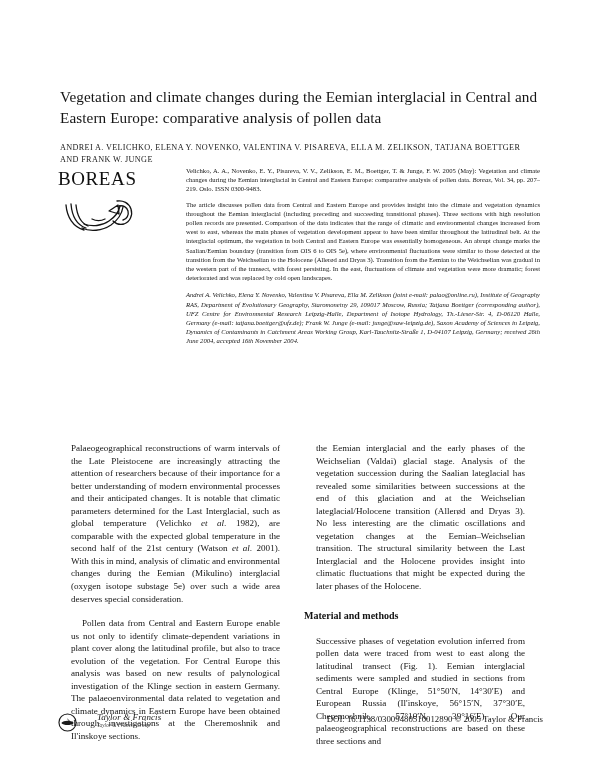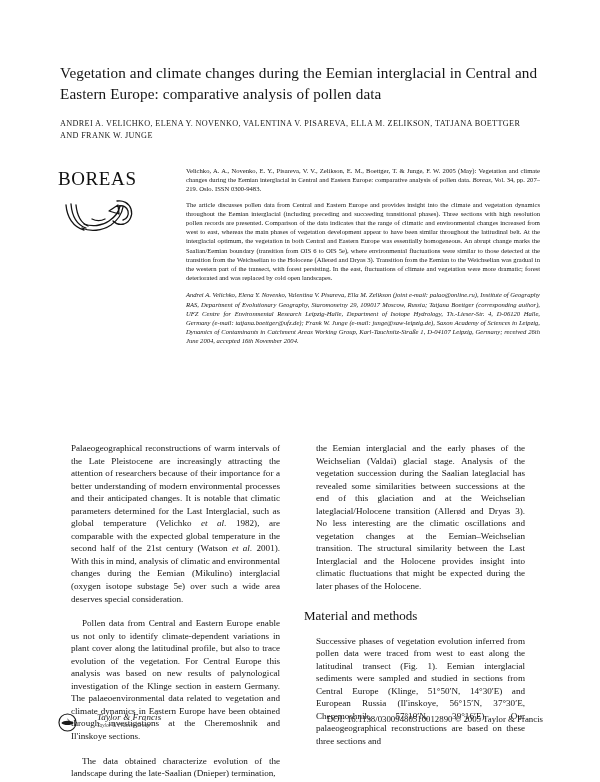--- a/index.html
+++ b/index.html
@@ -20,21 +20,21 @@
     left: 0; top: 0;
     width: 600px;
     height: 782px;
     background: #ffffff;
   }
 
   
   .title-block {
     position: absolute;
     left: 60px;
-    top: 62px;
+    top: 86px;
     width: 480px;
   }
   .doc-title {
     font-size: 15.2px;
     line-height: 21px;
     font-weight: normal;
     margin: 0;
     letter-spacing: 0.1px;
     color: #151515;
   }
@@ -97,24 +97,24 @@
     hyphens: none;
   }
   .col-left  { left: 59px; }
   .col-right { left: 304px; }
   .col p {
     margin: 12px;
     text-indent: 0;
   }
   .col p.indent { text-indent: 11px; }
   .sec-head {
-    font-size: 13px;
+    font-size: 10px;
     line-height: 14px;
     margin: 16px 0 5px 0;
-    font-weight: normal;
+    font-weight: bold;
     color: #111111;
   }
   .col p em { font-style: italic; }
 
   
   .footer {
     position: absolute;
     left: 58px;
     top: 712px;
     width: 485px;
@@ -191,21 +191,20 @@
 
   <div class="abstract">
     <p>Velichko, A. A., Novenko, E. Y., Pisareva, V. V., Zelikson, E. M., Boettger, T. &amp; Junge, F. W. 2005 (May): Vegetation and climate changes during the Eemian interglacial in Central and Eastern Europe: comparative analysis of pollen data. <span class="ital">Boreas</span>, Vol. 34, pp. 207–219. Oslo. ISSN 0300-9483.</p>
     <p>The article discusses pollen data from Central and Eastern Europe and provides insight into the climate and vegetation dynamics throughout the Eemian interglacial (including preceding and succeeding transitional phases). Three sections with high resolution pollen records are presented. Comparison of the data indicates that the range of climatic and environmental changes increased from west to east, whereas the main phases of vegetation development appear to have been similar throughout the latitudinal belt. At the interglacial optimum, the vegetation in both Central and Eastern Europe was essentially homogeneous. An abrupt change marks the Saalian/Eemian boundary (transition from OIS 6 to OIS 5e), where environmental fluctuations were similar to those detected at the transition from the Weichselian to the Holocene (Allerød and Dryas 3). Transition from the Eemian to the Weichselian was gradual in the western part of the transect, with forest persisting. In the east, fluctuations of climate and vegetation were more dramatic; forest deteriorated and was replaced by cold open landscapes.</p>
     <p class="affil">Andrei A. Velichko, Elena Y. Novenko, Valentina V. Pisareva, Ella M. Zelikson (joint e-mail: palao@online.ru), Institute of Geography RAS, Department of Evolutionary Geography, Staromonetny 29, 109017 Moscow, Russia; Tatjana Boettger (corresponding author), UFZ Centre for Environmental Research Leipzig-Halle, Department of Isotope Hydrology, Th.-Lieser-Str. 4, D-06120 Halle, Germany (e-mail: tatjana.boettger@ufz.de); Frank W. Junge (e-mail: junge@saw-leipzig.de), Saxon Academy of Sciences in Leipzig, Dynamics of Contaminants in Catchment Areas Working Group, Karl-Tauchnitz-Straße 1, D-04107 Leipzig, Germany; received 26th June 2004, accepted 16th November 2004.</p>
   </div>
 
   <div class="col col-left">
     <p>Palaeogeographical reconstructions of warm intervals of the Late Pleistocene are increasingly attracting the attention of researchers because of their importance for a better understanding of modern environmental processes and their anticipated changes. It is notable that climatic parameters determined for the Last Interglacial, such as global temperature (Velichko <em>et al.</em> 1982), are comparable with the expected global temperature in the second half of the 21st century (Watson <em>et al.</em> 2001). With this in mind, analysis of climatic and environmental changes during the Eemian (Mikulino) interglacial (oxygen isotope substage 5e) over such a wide area deserves special consideration.</p>
     <p class="indent">Pollen data from Central and Eastern Europe enable us not only to identify climate-dependent variations in plant cover along the latitudinal profile, but also to trace evolution of the vegetation. For Central Europe this analysis was based on new results of palynological investigation of the Klinge section in eastern Germany. The palaeoenvironmental data related to vegetation and climate dynamics in Eastern Europe have been obtained through investigations at the Cheremoshnik and Il'inskoye sections.</p>
-    <p class="indent">The data obtained characterize evolution of the landscape during the late-Saalian (Dnieper) termination,</p>
   </div>
 
   <div class="col col-right">
     <p>the Eemian interglacial and the early phases of the Weichselian (Valdai) glacial stage. Analysis of the vegetation succession during the Saalian lateglacial has revealed some similarities between successions at the end of this glaciation and at the Weichselian lateglacial/Holocene transition (Allerød and Dryas 3). No less interesting are the climatic oscillations and vegetation changes at the Eemian–Weichselian transition. The structural similarity between the Last Interglacial and the Holocene provides insight into climatic fluctuations that might be expected during the later phases of the Holocene.</p>
     <h2 class="sec-head">Material and methods</h2>
     <p>Successive phases of vegetation evolution inferred from pollen data were traced from west to east along the latitudinal transect (Fig. 1). Eemian interglacial sediments were sampled and studied in sections from Central Europe (Klinge, 51°50′N, 14°30′E) and European Russia (Il'inskoye, 56°15′N, 37°30′E, Cheremoshnik, 57°10′N, 39°16′E). Our palaeogeographical reconstructions are based on these three sections and</p>
   </div>
 
   <div class="footer">
     <div class="tf-logo">

